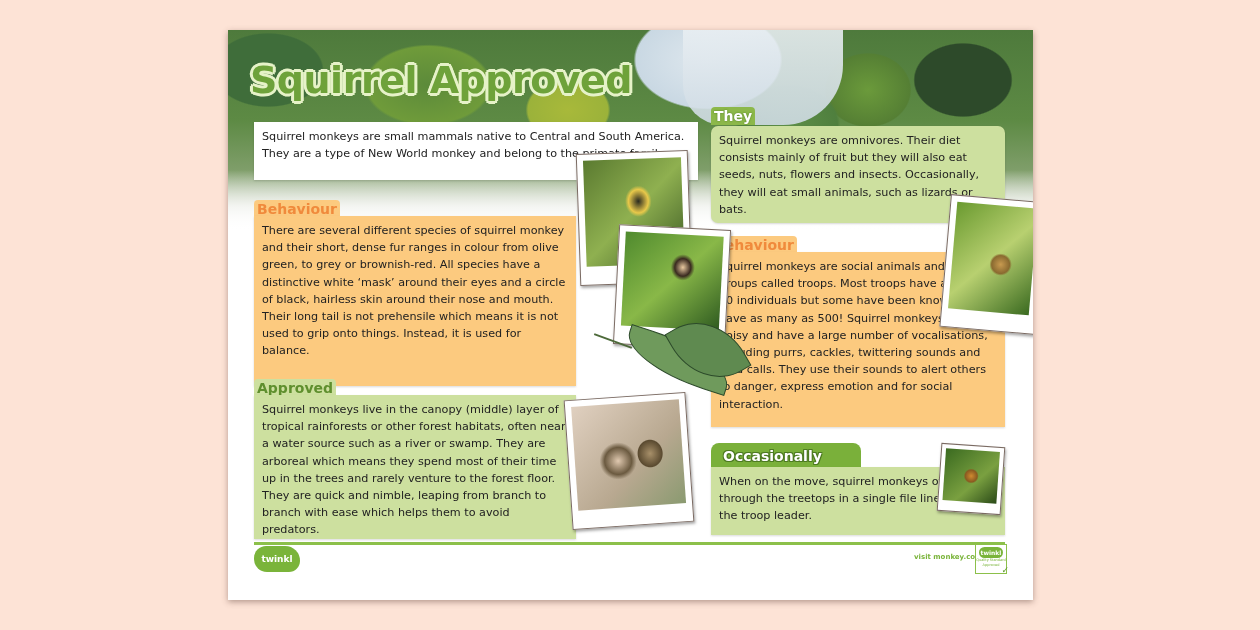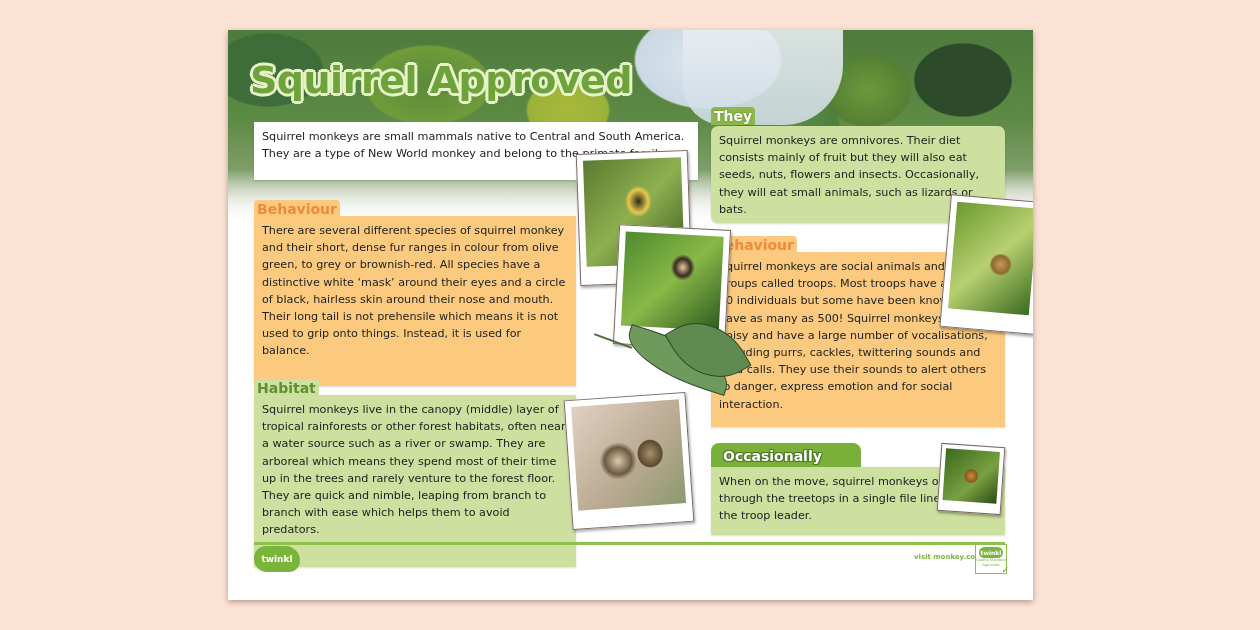--- a/index.html
+++ b/index.html
@@ -40,21 +40,21 @@
                  0 -3px 0 #e6f2c8, 0 3px 0 #e6f2c8, -3px 0 0 #e6f2c8, 3px 0 0 #e6f2c8;
   }
 
   .box {
     position: absolute; font-family: "DejaVu Sans", sans-serif; font-size: 11.2px;
     line-height: 17.2px; color: #222; padding: 6px 8px;
     box-shadow: 0 1px 2px rgba(0,0,0,0.15);
   }
   .intro { left: 26px; top: 92px; width: 444px; height: 58px; background: #ffffff; }
   .appearance { left: 26px; top: 186px; width: 322px; height: 170px; background: #fcca7f; }
-  .habitat { left: 26px; top: 365px; width: 322px; height: 172px; background: #cde09f; }
+  .habitat { left: 26px; top: 365px; width: 322px; height: 144px; background: #cde09f; }
   .diet { left: 483px; top: 96px; width: 294px; height: 97px; background: #cde09f; border-radius: 7px; }
   .behaviour { left: 483px; top: 222px; width: 294px; height: 175px; background: #fcca7f; }
   .fact { left: 483px; top: 437px; width: 294px; height: 68px; background: #cde09f; }
 
   .heading {
     position: absolute; font-family: "DejaVu Sans", sans-serif; font-weight: bold; font-size: 14px;
     padding: 0 3px; border-radius: 4px 4px 0 0; line-height: 18px;
   }
   .h-appearance { left: 26px; top: 170px; color: #f08a3c; background: #fcca7f; }
   .h-habitat { left: 26px; top: 349px; color: #5f8f2e; background: #cde09f; }
@@ -121,21 +121,21 @@
   <div class="waterfall"></div>
   <div class="jungle-fade"></div>
 
   <h1 class="title">Squirrel Approved</h1>
 
   <div class="box intro">Squirrel monkeys are small mammals native to Central and South America. They are a type of New World monkey and belong to the primate family.</div>
 
   <div class="heading h-appearance">Behaviour</div>
   <div class="box appearance">There are several different species of squirrel monkey and their short, dense fur ranges in colour from olive green, to grey or brownish-red. All species have a distinctive white ‘mask’ around their eyes and a circle of black, hairless skin around their nose and mouth. Their long tail is not prehensile which means it is not used to grip onto things. Instead, it is used for balance.</div>
 
-  <div class="heading h-habitat">Habitat</div>
+  <div class="heading h-habitat">Approved</div>
   <div class="box habitat">Squirrel monkeys live in the canopy (middle) layer of tropical rainforests or other forest habitats, often near a water source such as a river or swamp. They are arboreal which means they spend most of their time up in the trees and rarely venture to the forest floor. They are quick and nimble, leaping from branch to branch with ease which helps them to avoid predators.</div>
 
   <div class="heading h-diet">They</div>
   <div class="box diet">Squirrel monkeys are omnivores. Their diet consists mainly of fruit but they will also eat seeds, nuts, flowers and insects. Occasionally, they will eat small animals, such as lizards or bats.</div>
 
   <div class="heading h-behaviour">Behaviour</div>
   <div class="box behaviour">Squirrel monkeys are social animals and live in groups called troops. Most troops have about 40-50 individuals but some have been known to have as many as 500! Squirrel monkeys are very noisy and have a large number of vocalisations, including purrs, cackles, twittering sounds and loud calls. They use their sounds to alert others to danger, express emotion and for social interaction.</div>
 
   <div class="heading h-fact">Occasionally Fact</div>
   <div class="box fact">When on the move, squirrel monkeys often travel through the treetops in a single file line behind the troop leader.</div>

